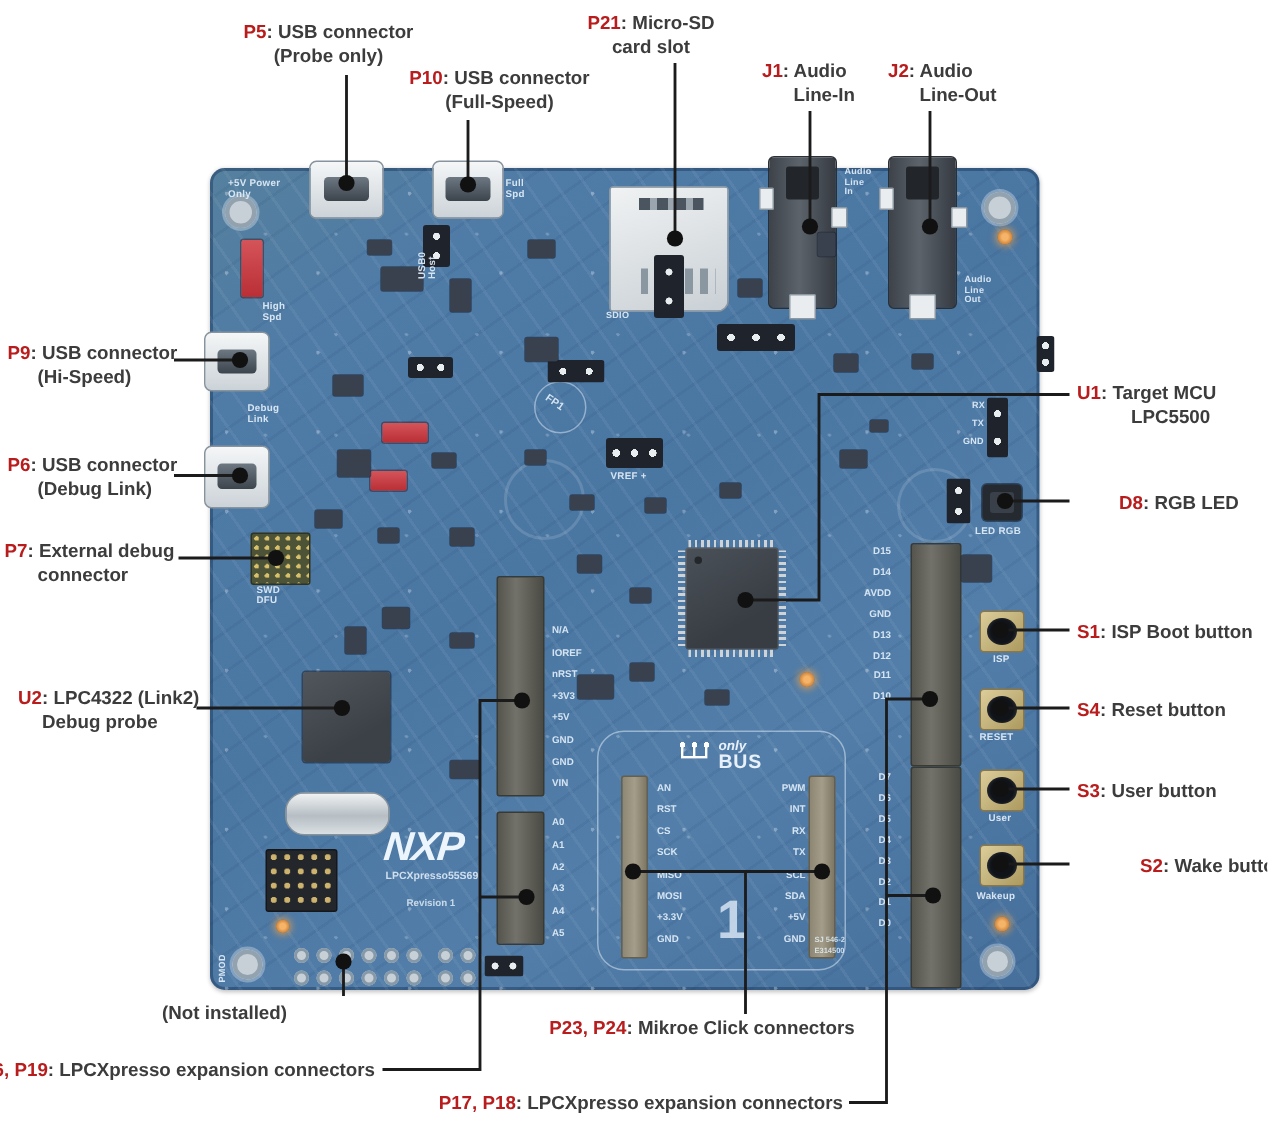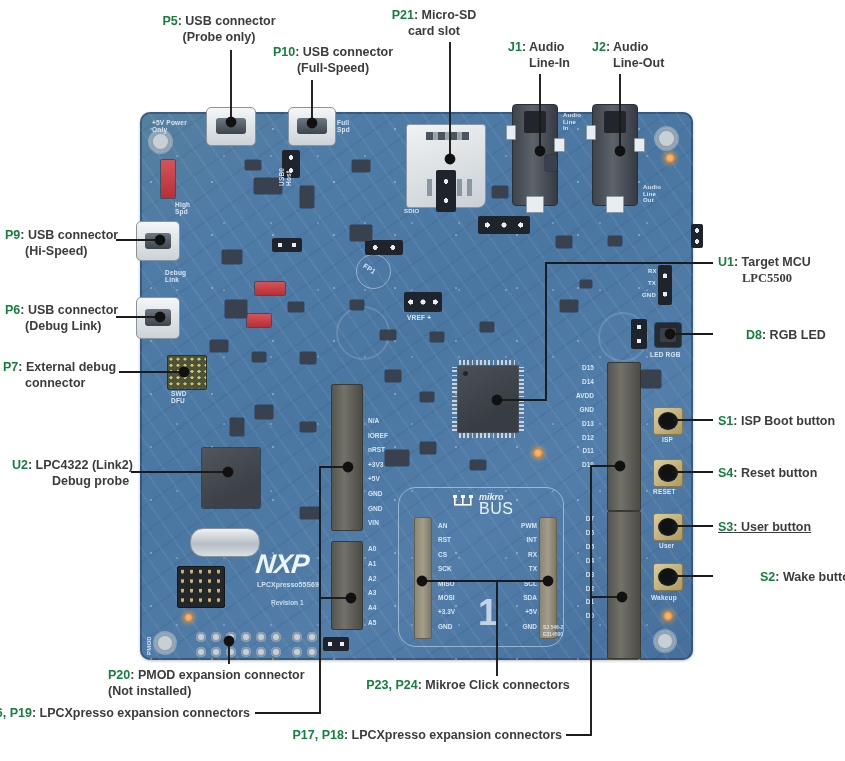--- a/index.html
+++ b/index.html
@@ -95,28 +95,28 @@
   .mikro-logo{position:absolute;left:452px;top:492px;color:rgba(240,248,255,.95);text-align:left;}
   .mikro-icon{position:absolute;left:0px;top:2px;width:22px;height:14px;
        background:radial-gradient(circle 2px at 3px 2.5px,#fff 95%,transparent),
                   radial-gradient(circle 2px at 11px 2.5px,#fff 95%,transparent),
                   radial-gradient(circle 2px at 19px 2.5px,#fff 95%,transparent),
                   linear-gradient(#fff,#fff) 2.2px 4px/1.6px 6px no-repeat,
                   linear-gradient(#fff,#fff) 10.2px 4px/1.6px 6px no-repeat,
                   linear-gradient(#fff,#fff) 18.2px 4px/1.6px 6px no-repeat,
                   linear-gradient(#fff,#fff) 2.2px 9.5px/17.6px 1.6px no-repeat;}
   .mikro-top{position:absolute;left:27px;top:0;font-size:9px;font-weight:bold;font-style:italic;}
-  .mikro-bot{position:absolute;left:27px;top:8px;font-size:16px;font-weight:normal;letter-spacing:.5px;}
+  .mikro-bot{position:absolute;left:27px;top:8px;font-size:13px;font-weight:bold;letter-spacing:.5px;}
   .slot-num{position:absolute;left:478px;top:592px;font-size:36px;font-weight:bold;
        color:rgba(232,242,252,.75);}
   .serial{position:absolute;color:rgba(226,238,248,.85);font-size:5px;font-weight:bold;line-height:1.3;}
   
   .callout{position:absolute;font-weight:bold;font-size:12.5px;color:#3c3c3c;line-height:1.26;
        white-space:nowrap;}
-  .callout .ref{color:#15803d;}
+  .callout .ref{color:#b91c1c;}
   #leader-svg{position:absolute;left:0;top:0;pointer-events:none;}
 </style>
 </head>
 <body>
 
 <div id="canvas">
 
   <div id="board"></div>
 
   <div class="pour" style="left:336px;top:306px;width:50px;height:50px;"></div>
@@ -224,21 +224,21 @@
   <div class="c" style="left:641px;top:370px;width:20px;height:18px;"></div>
   <div class="c" style="left:545px;top:155px;width:12px;height:16px;"></div>
   <div class="c" style="left:254px;top:178px;width:28px;height:16px;"></div>
   <div class="c" style="left:352px;top:160px;width:18px;height:12px;"></div>
 
   <div class="nxp">NXP</div>
   <div class="nxp-sub">LPCXpresso55S69</div>
   <div class="nxp-rev">Revision 1</div>
   <div class="mikro-logo">
     <span class="mikro-icon"></span>
-    <span class="mikro-top">mikro</span>
+    <span class="mikro-top">only</span>
     <span class="mikro-bot">BUS</span>
   </div>
   <div class="slot-num">1</div>
   <div class="serial" style="left:543px;top:624px;">
     <div>SJ 546-2</div>
     <div>E314500</div>
   </div>
 
   <div id="pmod-layer">
       <div class="hole" style="left: 196px; top: 632px; width: 10px; height: 10px; box-shadow: rgb(134, 153, 168) 0px 0px 0px 2px inset;"></div>
@@ -412,43 +412,42 @@
       <div class="callout" style="left: 5px; top: 303px;">
         <div><span class="ref">P6</span>: USB connector</div>
         <div style="margin-left: 20px;">(Debug Link)</div>
       </div>
       <div class="callout" style="left: 3px; top: 360px;">
         <div><span class="ref">P7</span>: External debug</div>
         <div style="margin-left: 22px;">connector</div>
       </div>
       <div class="callout" style="left: 12px; top: 458px;">
         <div><span class="ref">U2</span>: LPC4322 (Link2)</div>
-        <div style="margin-left: 40px;">Debug probe</div>
+        <div style="margin-left: 16px;">Debug probe</div>
       </div>
       <div class="callout" style="left: 718px; top: 255px;">
         <div><span class="ref">U1</span>: Target MCU</div>
-        <div style="margin-left: 24px; font-family: Liberation Serif, serif;">LPC5500</div>
+        <div style="margin-left: 36px;">LPC5500</div>
       </div>
       <div class="callout" style="left: 746px; top: 328px;">
         <div><span class="ref">D8</span>: RGB LED</div>
       </div>
       <div class="callout" style="left: 718px; top: 414px;">
         <div><span class="ref">S1</span>: ISP Boot button</div>
       </div>
       <div class="callout" style="left: 718px; top: 466px;">
         <div><span class="ref">S4</span>: Reset button</div>
       </div>
-      <div class="callout" style="left: 718px; top: 520px; text-decoration: underline;">
+      <div class="callout" style="left: 718px; top: 520px;">
         <div><span class="ref">S3</span>: User button</div>
       </div>
       <div class="callout" style="left: 760px; top: 570px;">
         <div><span class="ref">S2</span>: Wake button</div>
       </div>
       <div class="callout" style="left: 108px; top: 668px;">
-        <div><span class="ref">P20</span>: PMOD expansion connector</div>
         <div>(Not installed)</div>
       </div>
       <div class="callout" style="right: 595px; top: 706px;">
         <div><span class="ref">P16, P19</span>: LPCXpresso expansion connectors</div>
       </div>
       <div class="callout" style="left: 468px; transform: translateX(-50%); text-align: center; top: 678px;">
         <div><span class="ref">P23, P24</span>: Mikroe Click connectors</div>
       </div>
       <div class="callout" style="right: 283px; top: 728px;">
         <div><span class="ref">P17, P18</span>: LPCXpresso expansion connectors</div>

